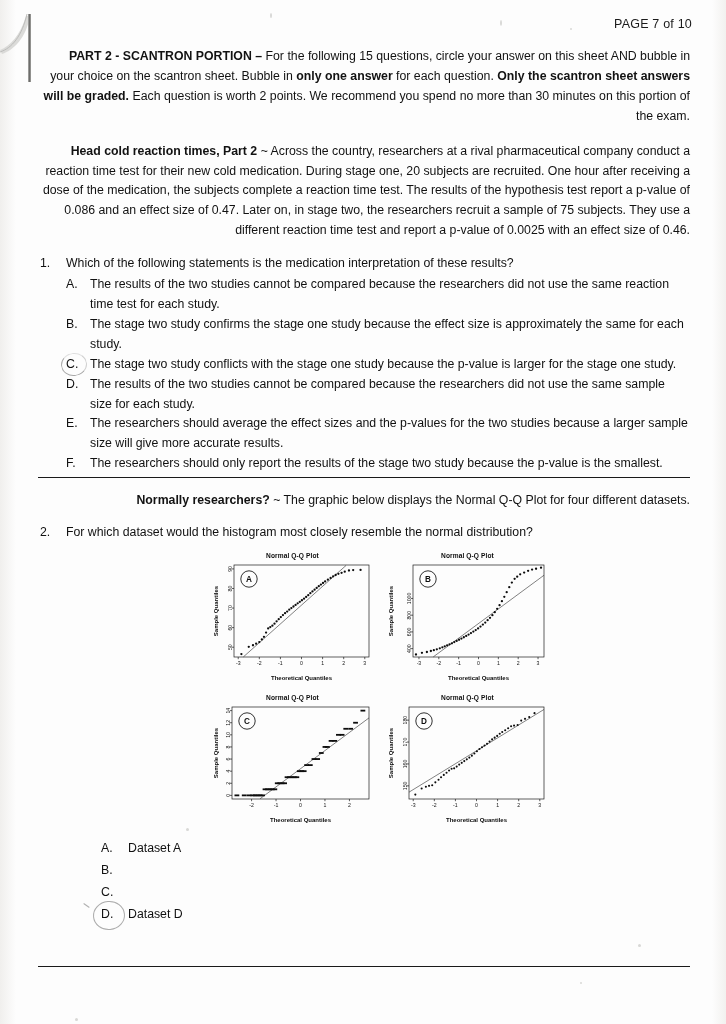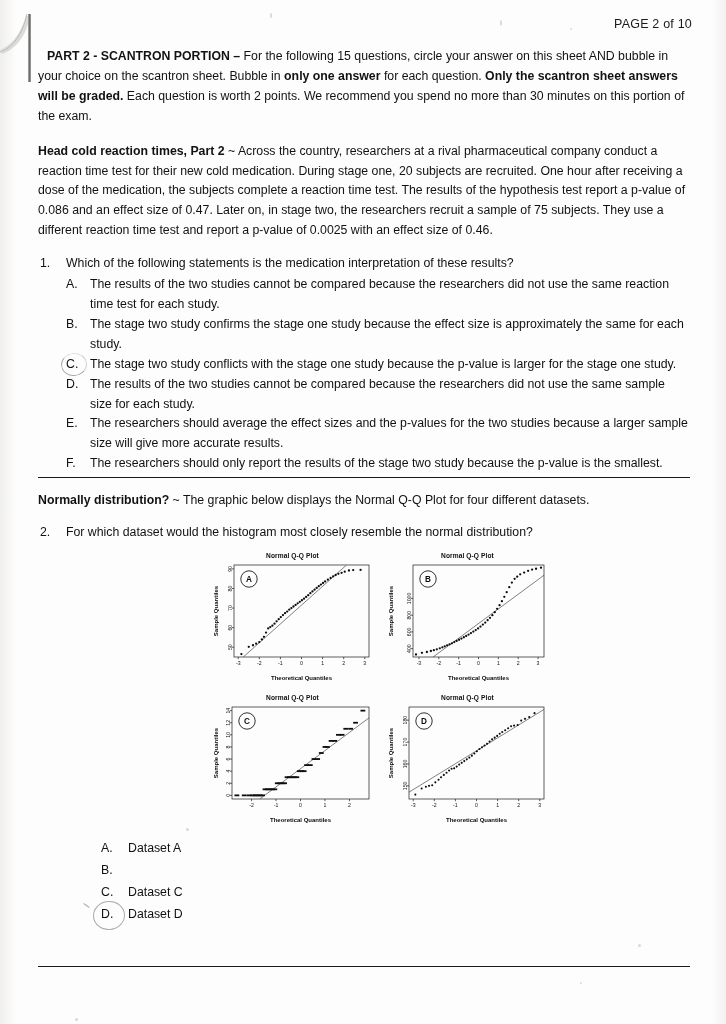--- a/index.html
+++ b/index.html
@@ -61,21 +61,21 @@
     position: absolute;
     left: 38px;
     top: 47px;
     width: 652px;
   }
 
   p.para {
     margin: 0 0 11px 0;
     font-size: 12.3px;
     line-height: 1.62;
-    text-align: left;
+    text-align: right;
     color: #121212;
   }
   .b { font-weight: bold; }
 
   .indent-first { text-indent: 9px; }
 
   
   .qblock {
     margin-top: 13px;
   }
@@ -233,21 +233,21 @@
   <div class="scan-edge-left"></div>
   <div class="scan-edge-right"></div>
 
   <svg class="binder-artifact" viewBox="0 0 80 80">
     <path d="M0 48 C 10 44, 20 34, 26 14 L 30 14 C 26 36, 14 48, 2 52 Z" fill="#d7d7d5" opacity="0.9"></path>
     <path d="M0 50 C 12 46, 22 34, 27 12" stroke="#bdbdbb" stroke-width="1" fill="none"></path>
     <rect x="28" y="12" width="3" height="82" fill="#9a9a98"></rect>
     <rect x="29" y="12" width="1.2" height="82" fill="#6d6d6b"></rect>
   </svg>
 
-  <div class="header-page">PAGE  2 of 10</div>
+  <div class="header-page">PAGE  7 of 10</div>
 
   <div class="content">
 
     <p class="para indent-first"><span class="b">PART 2 - SCANTRON PORTION</span><span class="b"> – </span><span>For the following 15 questions, circle your answer on this sheet AND bubble in your choice on the scantron sheet. Bubble in </span><span class="b">only one answer</span><span> for each question. </span><span class="b">Only the scantron sheet answers will be graded.</span><span> Each question is worth 2 points. We recommend you spend no more than 30 minutes on this portion of the exam.</span></p>
 
     <p class="para" style="margin-top:15px;"><span class="b">Head cold reaction times, Part 2</span><span> ~ </span><span>Across the country, researchers at a rival pharmaceutical company conduct a reaction time test for their new cold medication. During stage one, 20 subjects are recruited. One hour after receiving a dose of the medication, the subjects complete a reaction time test. The results of the hypothesis test report a p-value of 0.086 and an effect size of 0.47.  Later on, in stage two, the researchers recruit a sample of 75 subjects. They use a different reaction time test and report a p-value of 0.0025 with an effect size of 0.46.</span></p>
 
     <div class="qblock">
       <div class="qrow">
         <div class="qnum">1.</div>
@@ -289,21 +289,21 @@
           <div class="opttext">The researchers should only report the results of the stage two study because the p-value is the smallest.</div>
         </div>
 
       </div>
     </div>
   </div>
 
   <hr class="rule rule-top">
 
   <div class="section2">
-    <p class="para"><span class="b">Normally distribution?</span><span> ~ </span><span>The graphic below displays the Normal Q-Q Plot for four different datasets.</span></p>
+    <p class="para"><span class="b">Normally researchers?</span><span> ~ </span><span>The graphic below displays the Normal Q-Q Plot for four different datasets.</span></p>
 
     <div class="qrow" style="margin-top:12px;">
       <div class="qnum">2.</div>
       <div class="qtext">For which dataset would the histogram most closely resemble the normal distribution?</div>
     </div>
   </div>
 
   <div class="figure">
     <div class="plot-grid">
 
@@ -630,21 +630,20 @@
       <div class="ansletter"><span>A.</span></div>
       <div class="anstext">Dataset A</div>
     </div>
 
     <div class="ansrow">
       <div class="ansletter"><span>B.</span></div>
     </div>
 
     <div class="ansrow">
       <div class="ansletter"><span>C.</span></div>
-      <div class="anstext">Dataset C</div>
     </div>
 
     <div class="ansrow">
       <div class="ansletter">
         <span class="pencil-tick"></span>
         <span class="pencil-ring-tall"></span>
         <span>D.</span>
       </div>
       <div class="anstext">Dataset D</div>
     </div>

